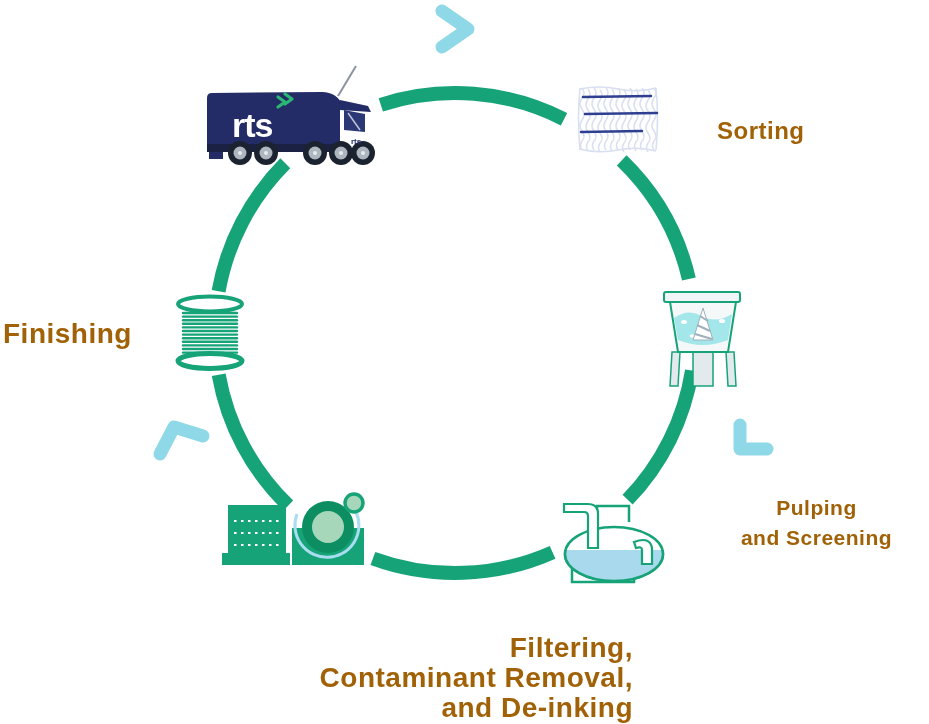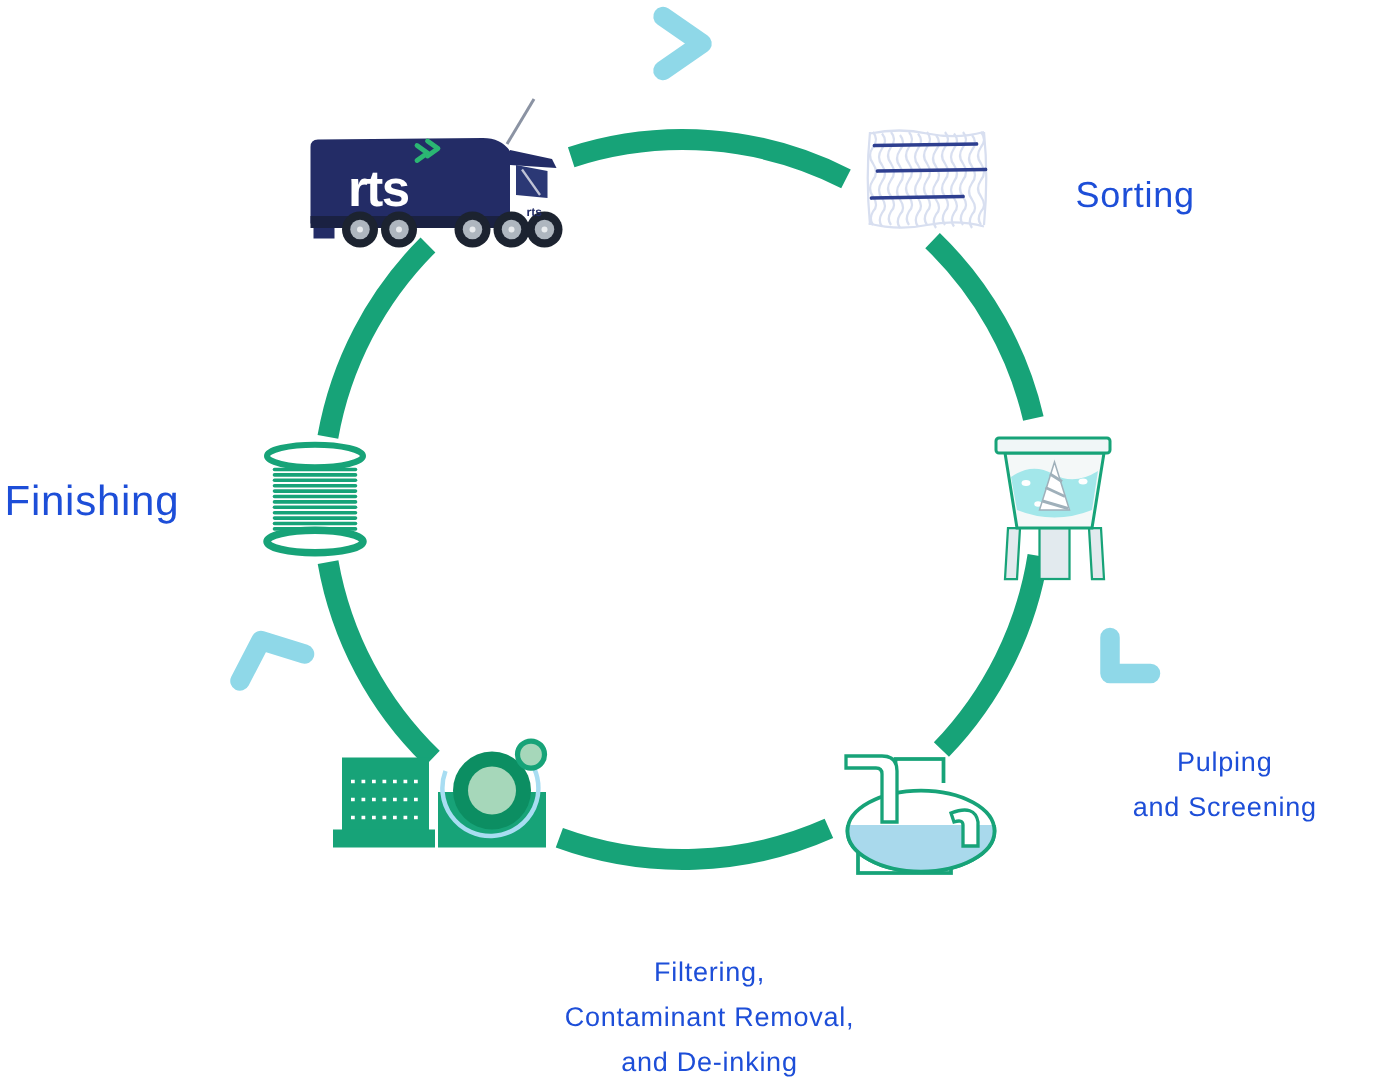--- a/index.html
+++ b/index.html
@@ -1,23 +1,23 @@
 <!DOCTYPE html>
 <html><head>
 <meta charset="utf-8">
 <style>
   html,body{margin:0;padding:0;background:#fff;}
   #stage{position:relative;width:904px;height:724px;background:#ffffff;overflow:hidden;
          font-family:"Liberation Sans",sans-serif;}
   #diagram-svg{position:absolute;left:0;top:0;}
-  .stage-label{position:absolute;color:#1d4ed8;font-weight:400;white-space:pre-line;
+  .stage-label{position:absolute;color:#a16207;font-weight:700;white-space:pre-line;
                letter-spacing:.5px;}
   .lbl-sorting{left:717px;top:117px;font-size:24px;}
-  .lbl-pulping{left:704px;top:493px;width:225px;font-size:18px;line-height:30px;text-align:center;}
-  .lbl-filtering{left:313px;top:633px;width:320px;font-size:18px;line-height:30px;text-align:center;}
+  .lbl-pulping{left:704px;top:493px;width:225px;font-size:21px;line-height:30px;text-align:center;}
+  .lbl-filtering{left:313px;top:633px;width:320px;font-size:28px;line-height:30px;text-align:right;}
   .lbl-finishing{left:3px;top:318px;font-size:28px;}
 </style>
 </head>
 <body>
 
 <div id="stage">
 
   <svg id="diagram-svg" width="929" height="724" viewBox="0 0 929 724">
 
     <defs>

